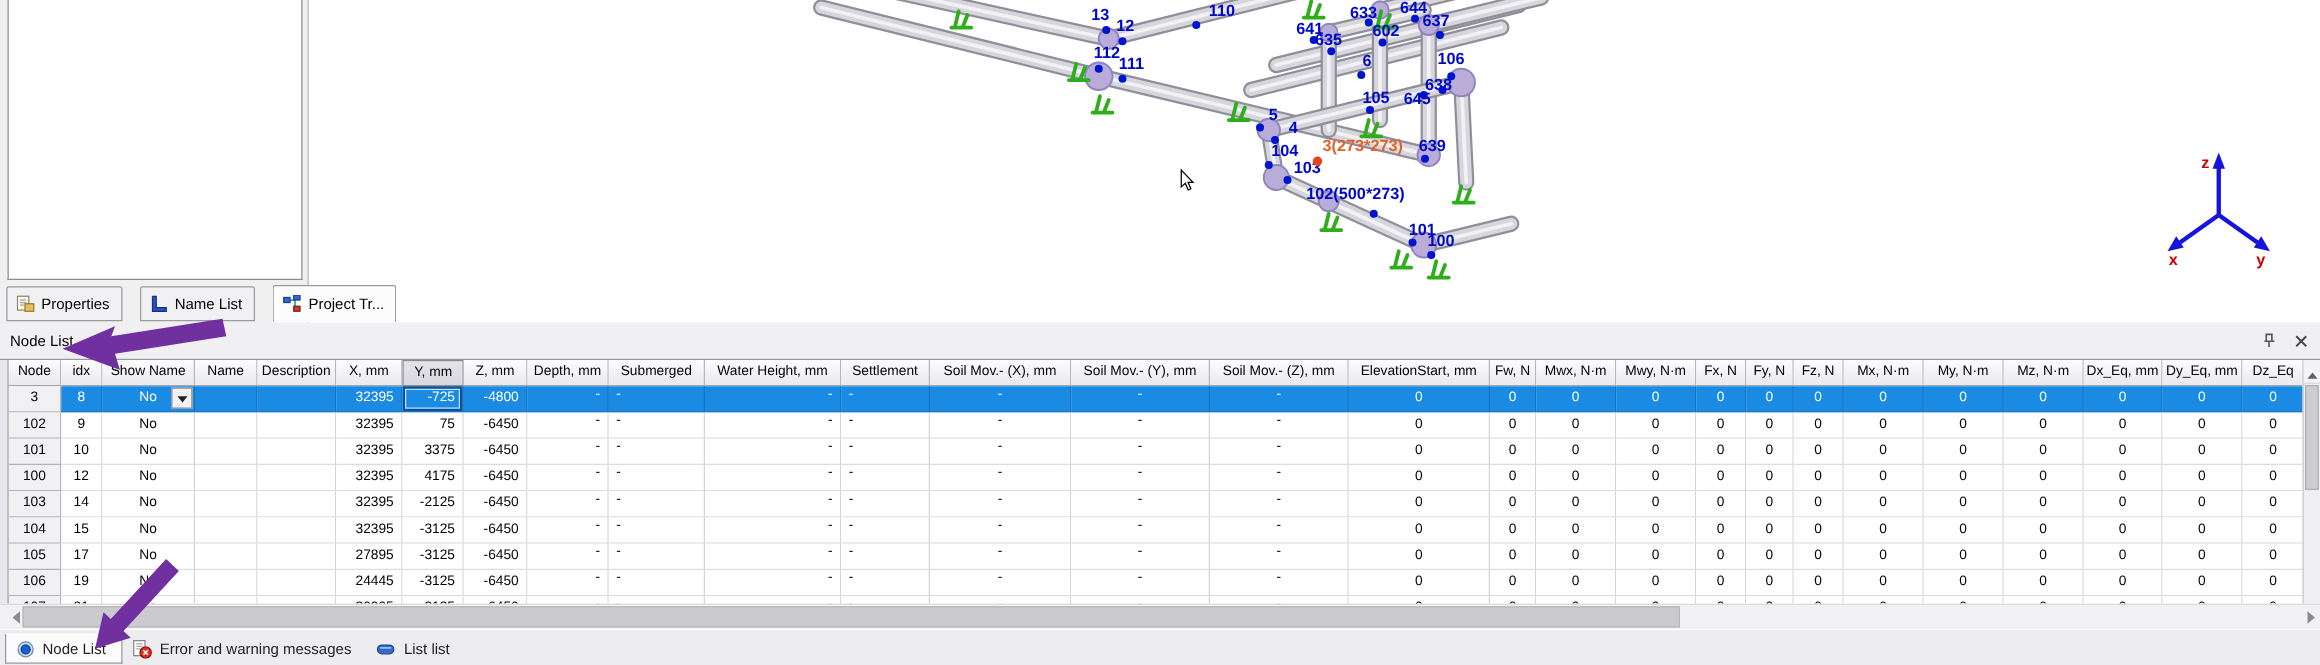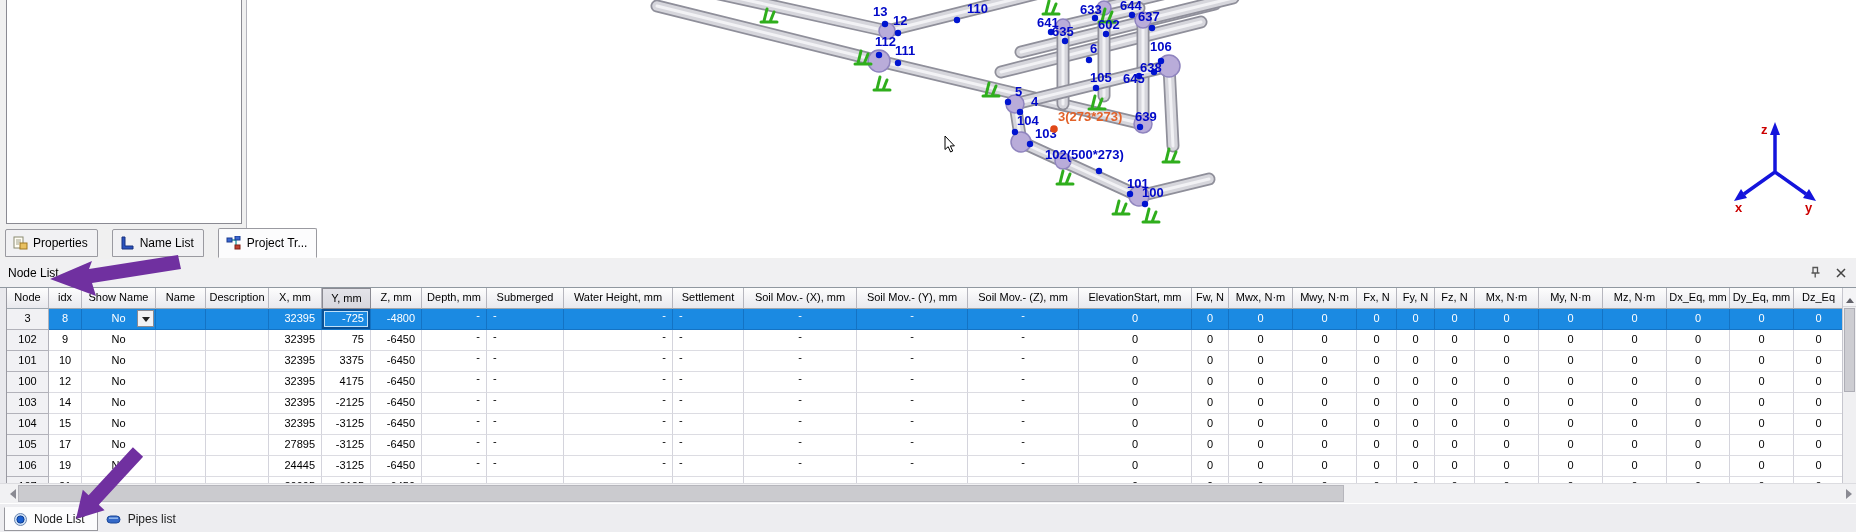--- a/index.html
+++ b/index.html
@@ -272,24 +272,33 @@
     <div id="btabs">
       <div class="btab active">
         <svg width="15" height="15">
           <circle cx="7.5" cy="7.5" r="6" fill="#CFE0F4" stroke="#6A86B0"></circle>
           <circle cx="7.5" cy="7.5" r="3.6" fill="#1A5FD0" stroke="#0A3A90"></circle>
         </svg>
         <span>Node List</span>
       </div>
       <div class="btab">
         <svg width="16" height="15">
+          <rect x="1" y="0.5" width="9" height="12" fill="#FFF" stroke="#888"></rect>
+          <path d="M3 3h5M3 5h5M3 7h3" stroke="#AAA" stroke-width="1"></path>
+          <circle cx="10.5" cy="10" r="4.5" fill="#E03020" stroke="#901008"></circle>
+          <path d="M8.7 8.2l3.6 3.6M12.3 8.2l-3.6 3.6" stroke="#FFF" stroke-width="1.3"></path>
+        </svg>
+        <span>Error and warning messages</span>
+      </div>
+      <div class="btab">
+        <svg width="16" height="15">
           <rect x="1" y="4" width="13" height="7" rx="3.5" fill="#3368C8" stroke="#1C4898"></rect>
           <path d="M3 6.2h9" stroke="#9CC0F0" stroke-width="1.4"></path>
         </svg>
-        <span>Pipes list</span>
+        <span>List list</span>
       </div>
     </div>
   </div>
 
   <svg id="overlay">
     <polygon points="50,279 92,261 89,269 178,255 181,269 92,283 96,296" fill="#7030A0"></polygon>
     <polygon points="76,519 82.8,489.8 88.6,495.2 132.9,447.2 143.1,456.8 98.8,504.8 104.6,510.2" fill="#7030A0"></polygon>
   </svg>
 
 </div>

